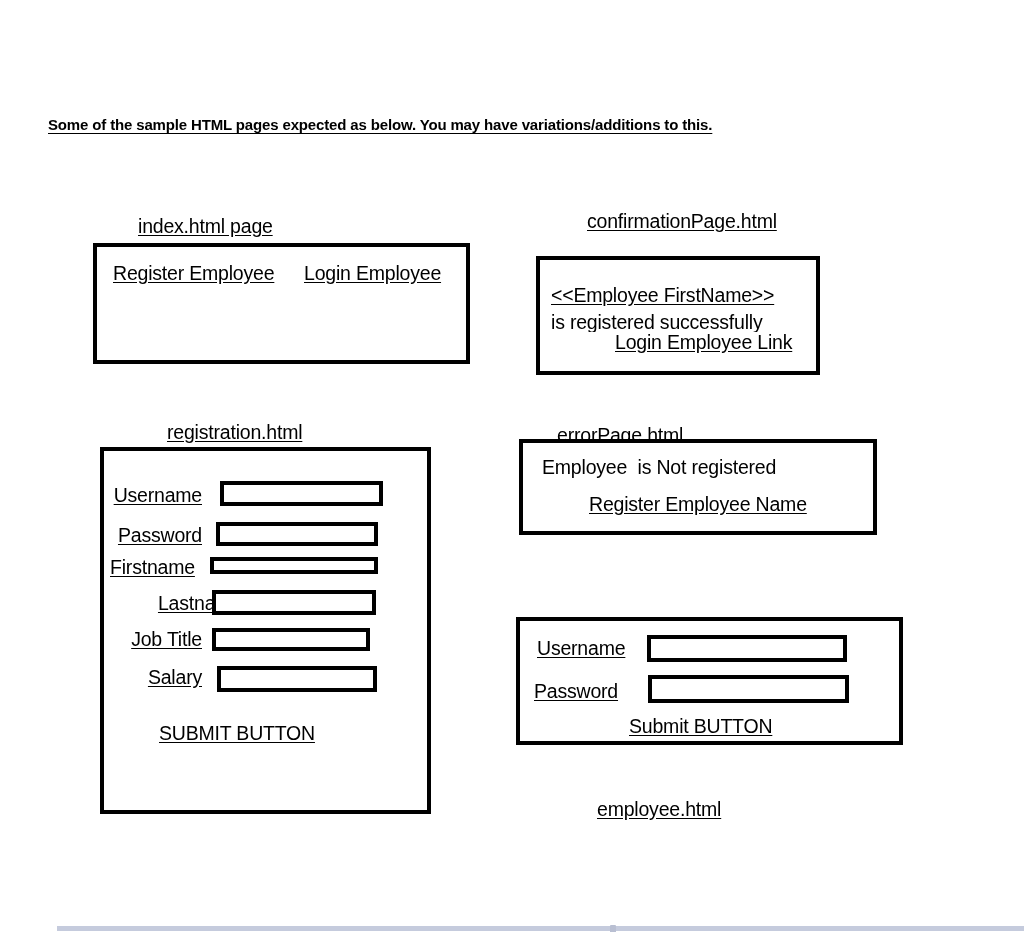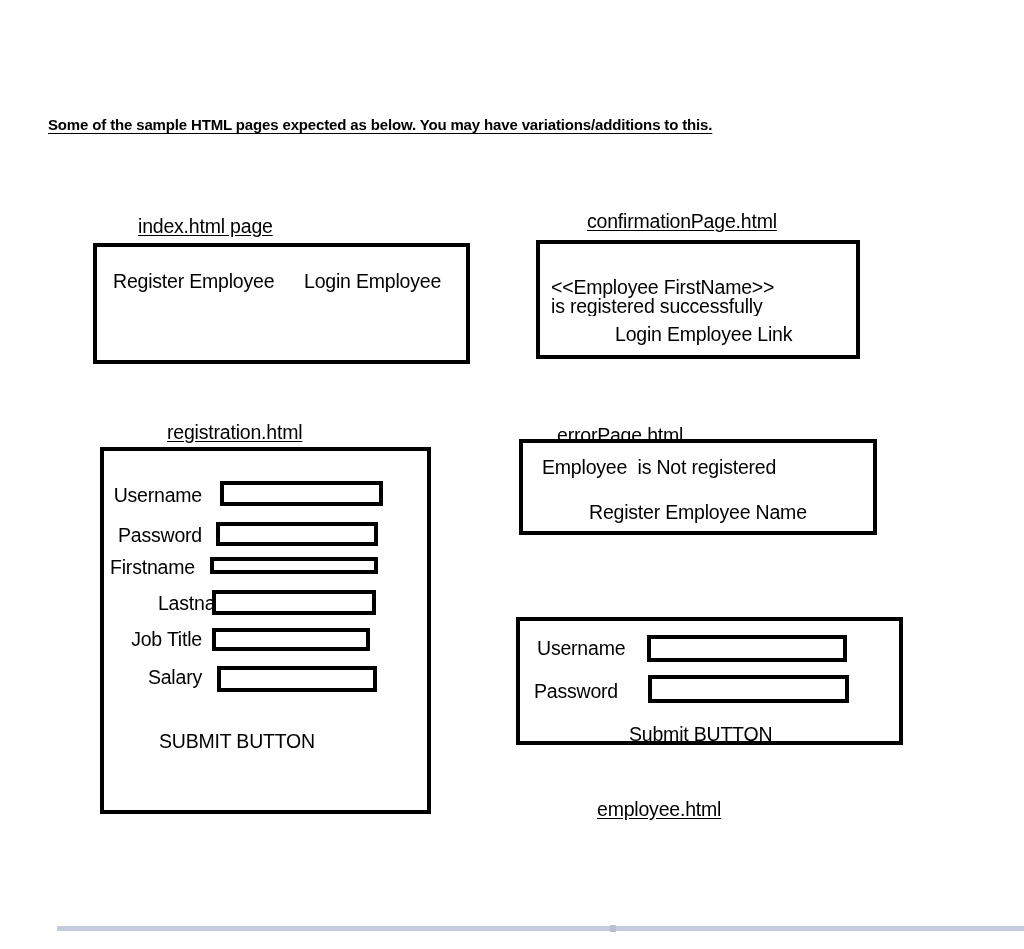--- a/index.html
+++ b/index.html
@@ -58,28 +58,29 @@
   }
 
   .wtext {
     position: absolute;
     font-size: 19.5px;
     white-space: pre;
     letter-spacing: -0.2px;
     line-height: 1.05;
   }
   .ul {
+    text-decoration: underline;
     text-underline-offset: 2px;
-    margin-top: 8px;
   }
 
   
   .flabel {
     position: absolute;
     font-size: 19.5px;
+    text-decoration: underline;
     text-underline-offset: 2px;
     white-space: nowrap;
     letter-spacing: -0.2px;
     text-align: right;
   }
   .finput {
     position: absolute;
     background: #ffffff;
     border: 4px solid #000000;
     box-sizing: border-box;
@@ -113,21 +114,21 @@
 
   <div class="caption" style="left:138px; top:203px;">index.html page</div>
 
   <div class="wbox" style="left:93px; top:243px; width:377px; height:121px;">
     <div class="wtext ul" style="left:16px; top:16px;">Register Employee</div>
     <div class="wtext ul" style="left:207px; top:16px;">Login Employee</div>
   </div>
 
   <div class="caption" style="left:587px; top:198px;">confirmationPage.html</div>
 
-  <div class="wbox" style="left:536px; top:240px; width:324px; height:119px;">
+  <div class="wbox" style="left:536px; top:256px; width:284px; height:119px;">
     <div class="wtext ul" style="left:11px; top:25px;">&lt;&lt;Employee FirstName&gt;&gt;</div>
     <div class="wtext" style="left:11px; top:52px; height:20px; overflow:hidden;">is registered successfully</div>
     <div class="wtext ul" style="left:75px; top:72px;">Login Employee Link</div>
   </div>
 
   <div class="caption" style="left:167px; top:409px;">registration.html</div>
 
   <div class="wbox" style="left:100px; top:447px; width:331px; height:367px;">
 
     <div class="flabel" style="left:8px; top:33px; width:90px;">Username</div>

